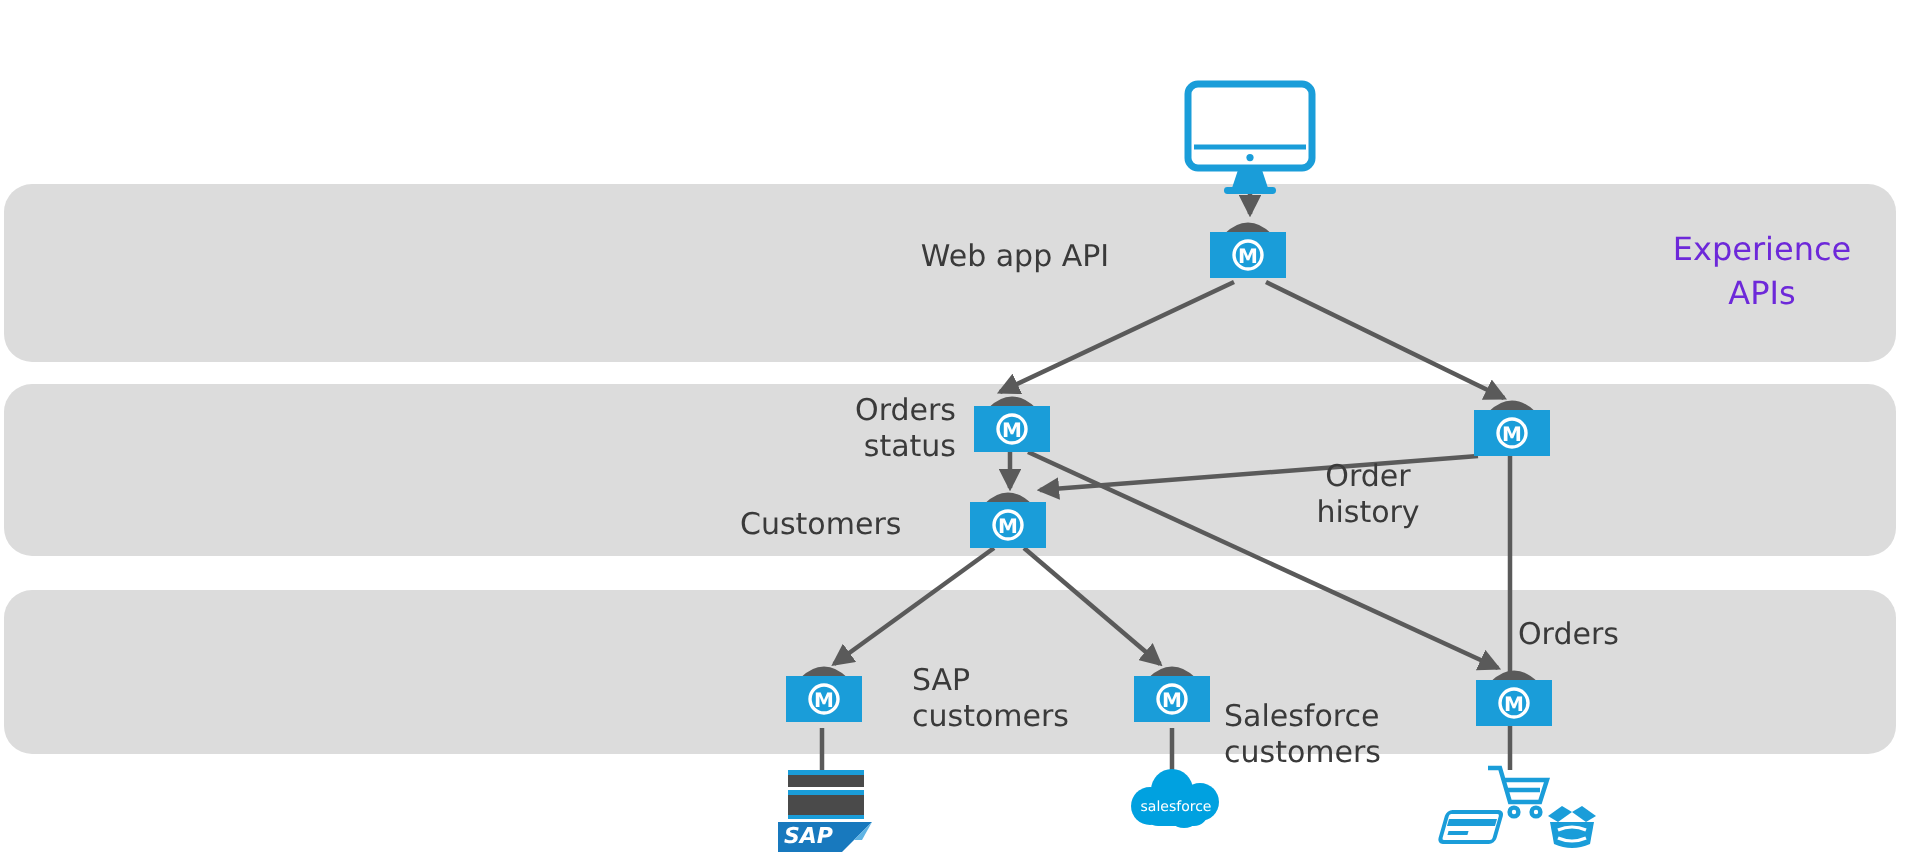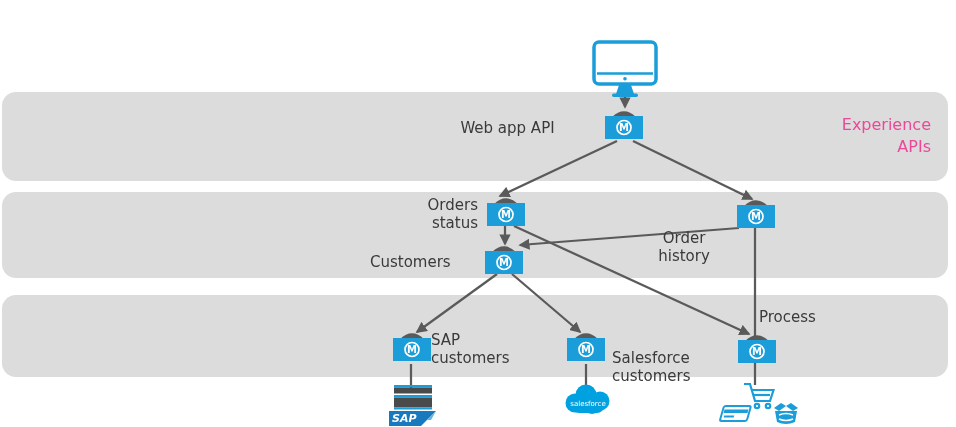--- a/index.html
+++ b/index.html
@@ -7,22 +7,22 @@
     position:relative;width:956px;height:427px;background:#ffffff;overflow:hidden;
     font-family:"DejaVu Sans","Liberation Sans",sans-serif;color:#3a3a3a;
   }
   .band{
     position:absolute;left:2px;width:946px;background:#dcdcdc;border-radius:14px;
   }
   #band-experience{top:92px;height:89px;}
   #band-process{top:192px;height:86px;}
   #band-system{top:295px;height:82px;}
   .band-label{
-    position:absolute;left:831px;width:100px;text-align:right;
-    font-size:16px;line-height:22px;color:#ec4899;
+    position:absolute;left:831px;width:100px;text-align:center;
+    font-size:16px;line-height:22px;color:#6d28d9;
   }
   #band-label-experience{top:114px;}
   #band-label-process{top:212px;}
   #band-label-system{top:314px;}
   .node-label{
     position:absolute;font-size:15px;line-height:18px;color:#3a3a3a;
   }
   #edges{position:absolute;left:0;top:0;z-index:1;}
   .node{position:absolute;width:44px;height:34px;z-index:2;}
   .node svg{display:block;}
@@ -115,23 +115,23 @@
   <div class="node" style="left:735px;top:329px;">
     <svg width="44" height="34">
         <use href="#mule-node"></use>
       </svg>
   </div>
 
   <div class="node-label lbl" style="left:430px;top:119px;width:155px;text-align:center;">Web app API</div>
   <div class="node-label lbl" style="left:410px;top:196px;width:68px;text-align:right;">Orders status</div>
   <div class="node-label lbl" style="left:652px;top:229px;width:64px;text-align:center;">Order history</div>
   <div class="node-label lbl" style="left:370px;top:253px;width:100px;text-align:left;">Customers</div>
-  <div class="node-label lbl" style="left:431px;top:331px;width:90px;text-align:left;">SAP customers</div>
+  <div class="node-label lbl" style="left:456px;top:331px;width:90px;text-align:left;">SAP customers</div>
   <div class="node-label lbl" style="left:612px;top:349px;width:90px;text-align:left;">Salesforce customers</div>
-  <div class="node-label lbl" style="left:759px;top:308px;width:70px;text-align:left;">Process</div>
+  <div class="node-label lbl" style="left:759px;top:308px;width:70px;text-align:left;">Orders</div>
 
   <svg class="sys-icon" style="left:387px;top:385px;" width="52" height="42" viewBox="0 0 52 42">
     <rect x="7" y="0" width="38" height="2.5" fill="#1A9DD9"></rect>
     <rect x="7" y="2.5" width="38" height="6" fill="#4A4A4A"></rect>
     <rect x="7" y="10" width="38" height="2.5" fill="#1A9DD9"></rect>
     <rect x="7" y="12.5" width="38" height="10" fill="#4A4A4A"></rect>
     <rect x="7" y="22.5" width="38" height="2" fill="#1A9DD9"></rect>
     <path d="M2 26 H49 L34 41 H2 Z" fill="#1879BE"></path>
     <path d="M49 26 L40 35 L44 35 Z" fill="#5FB4E4"></path>
     <text x="5" y="36.5" font-size="11" font-weight="bold" font-style="italic" fill="#ffffff" font-family="DejaVu Sans, Liberation Sans, sans-serif">SAP</text>

